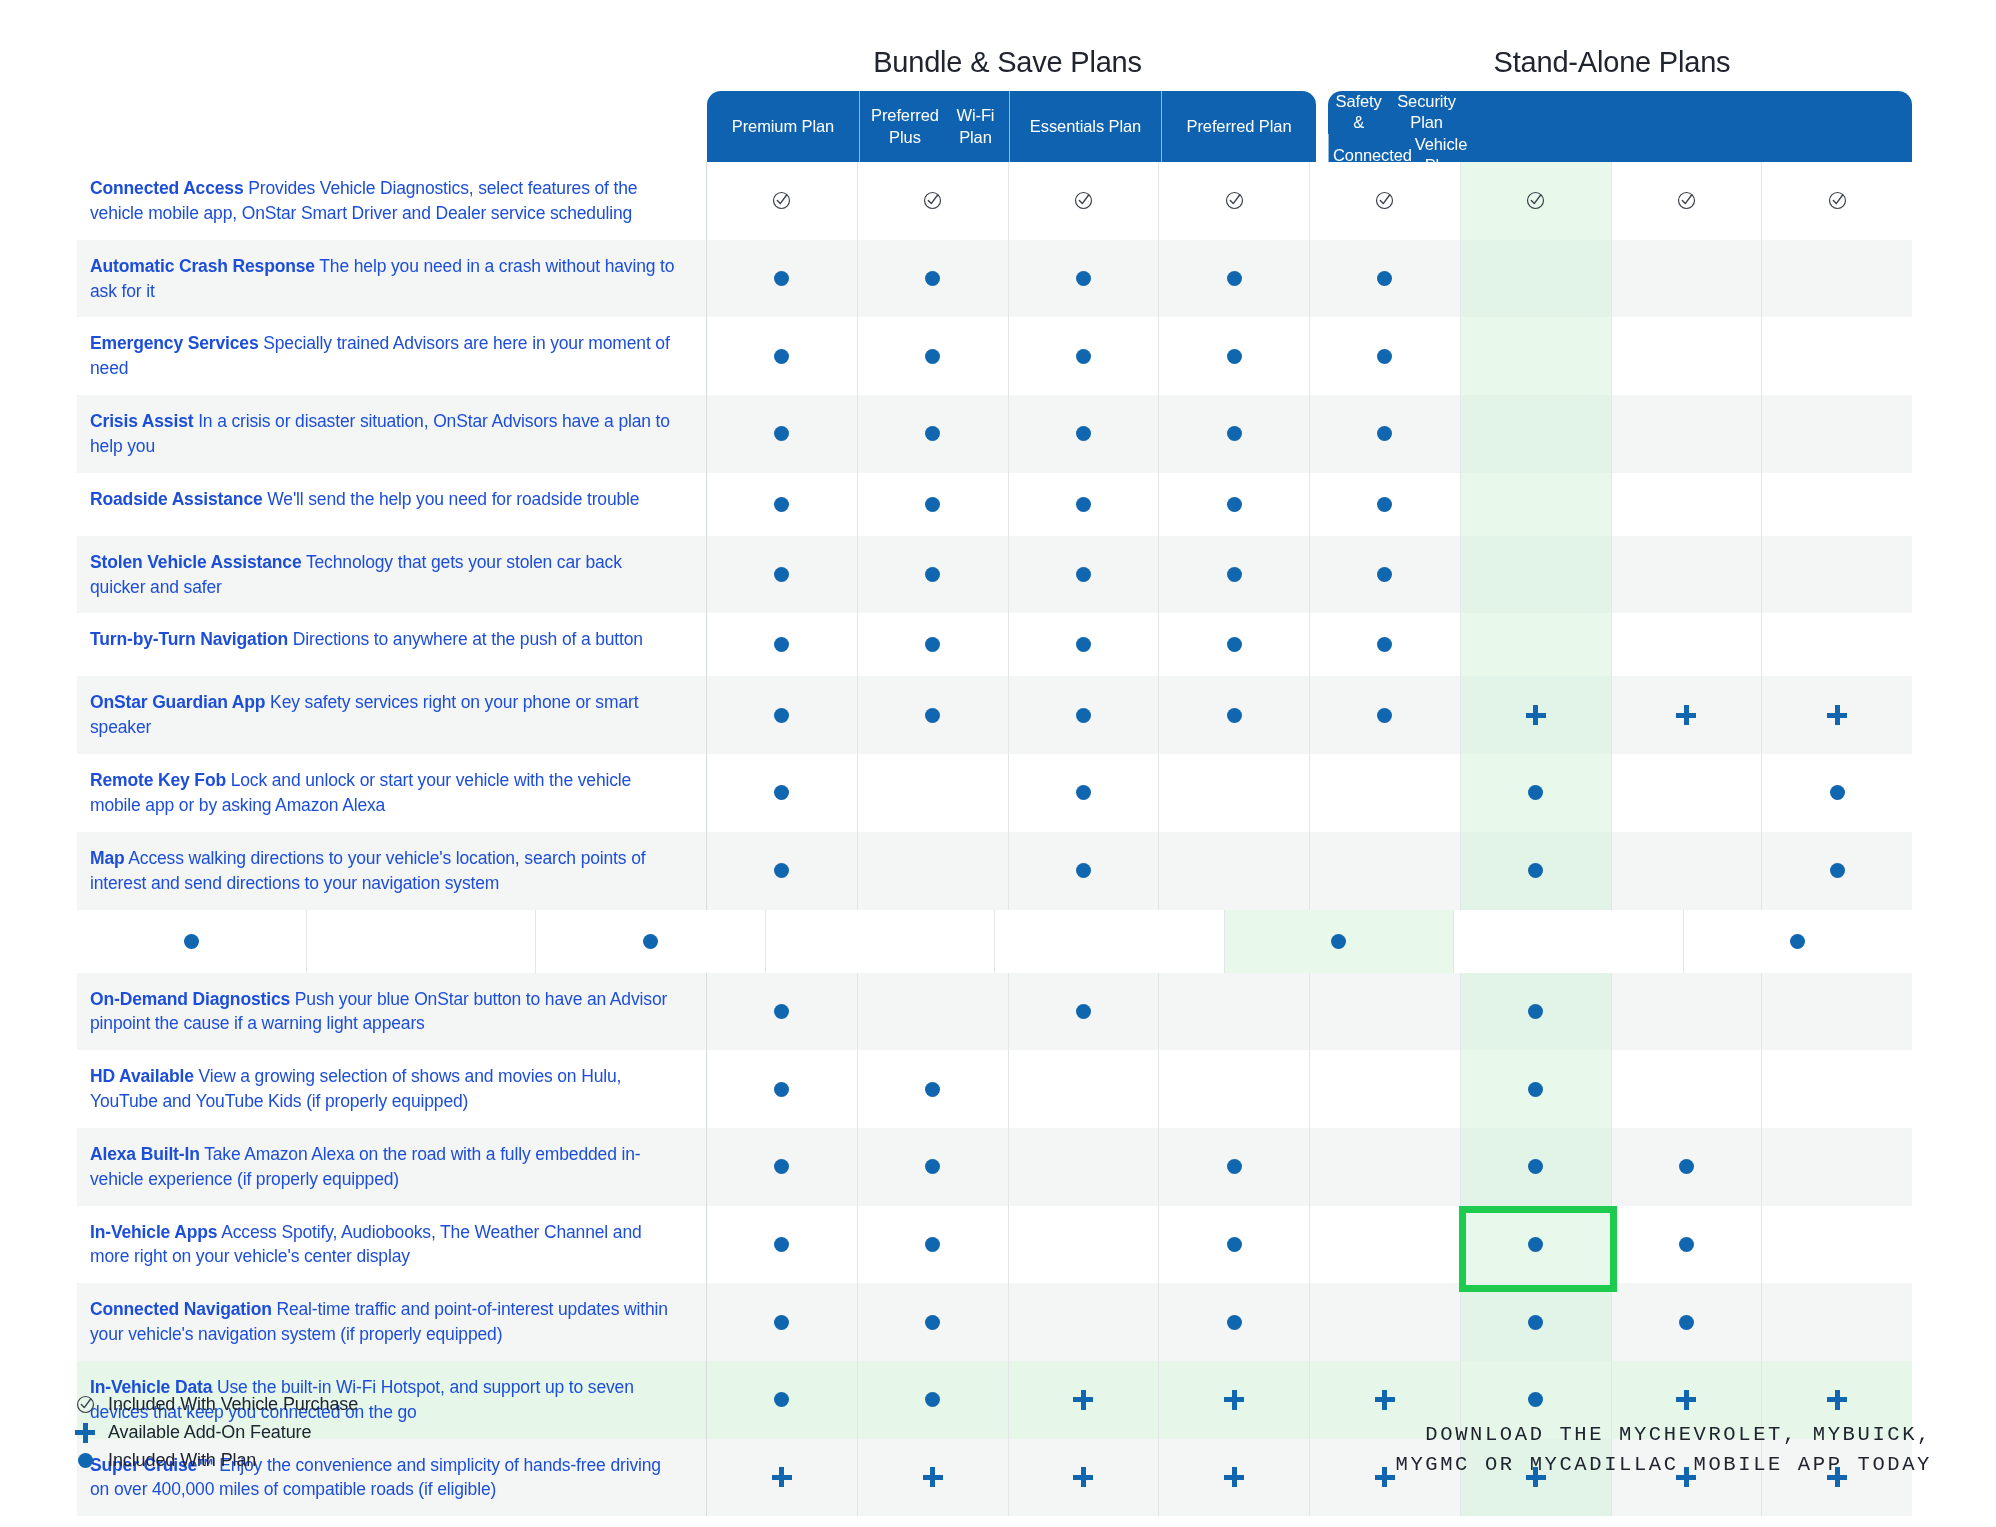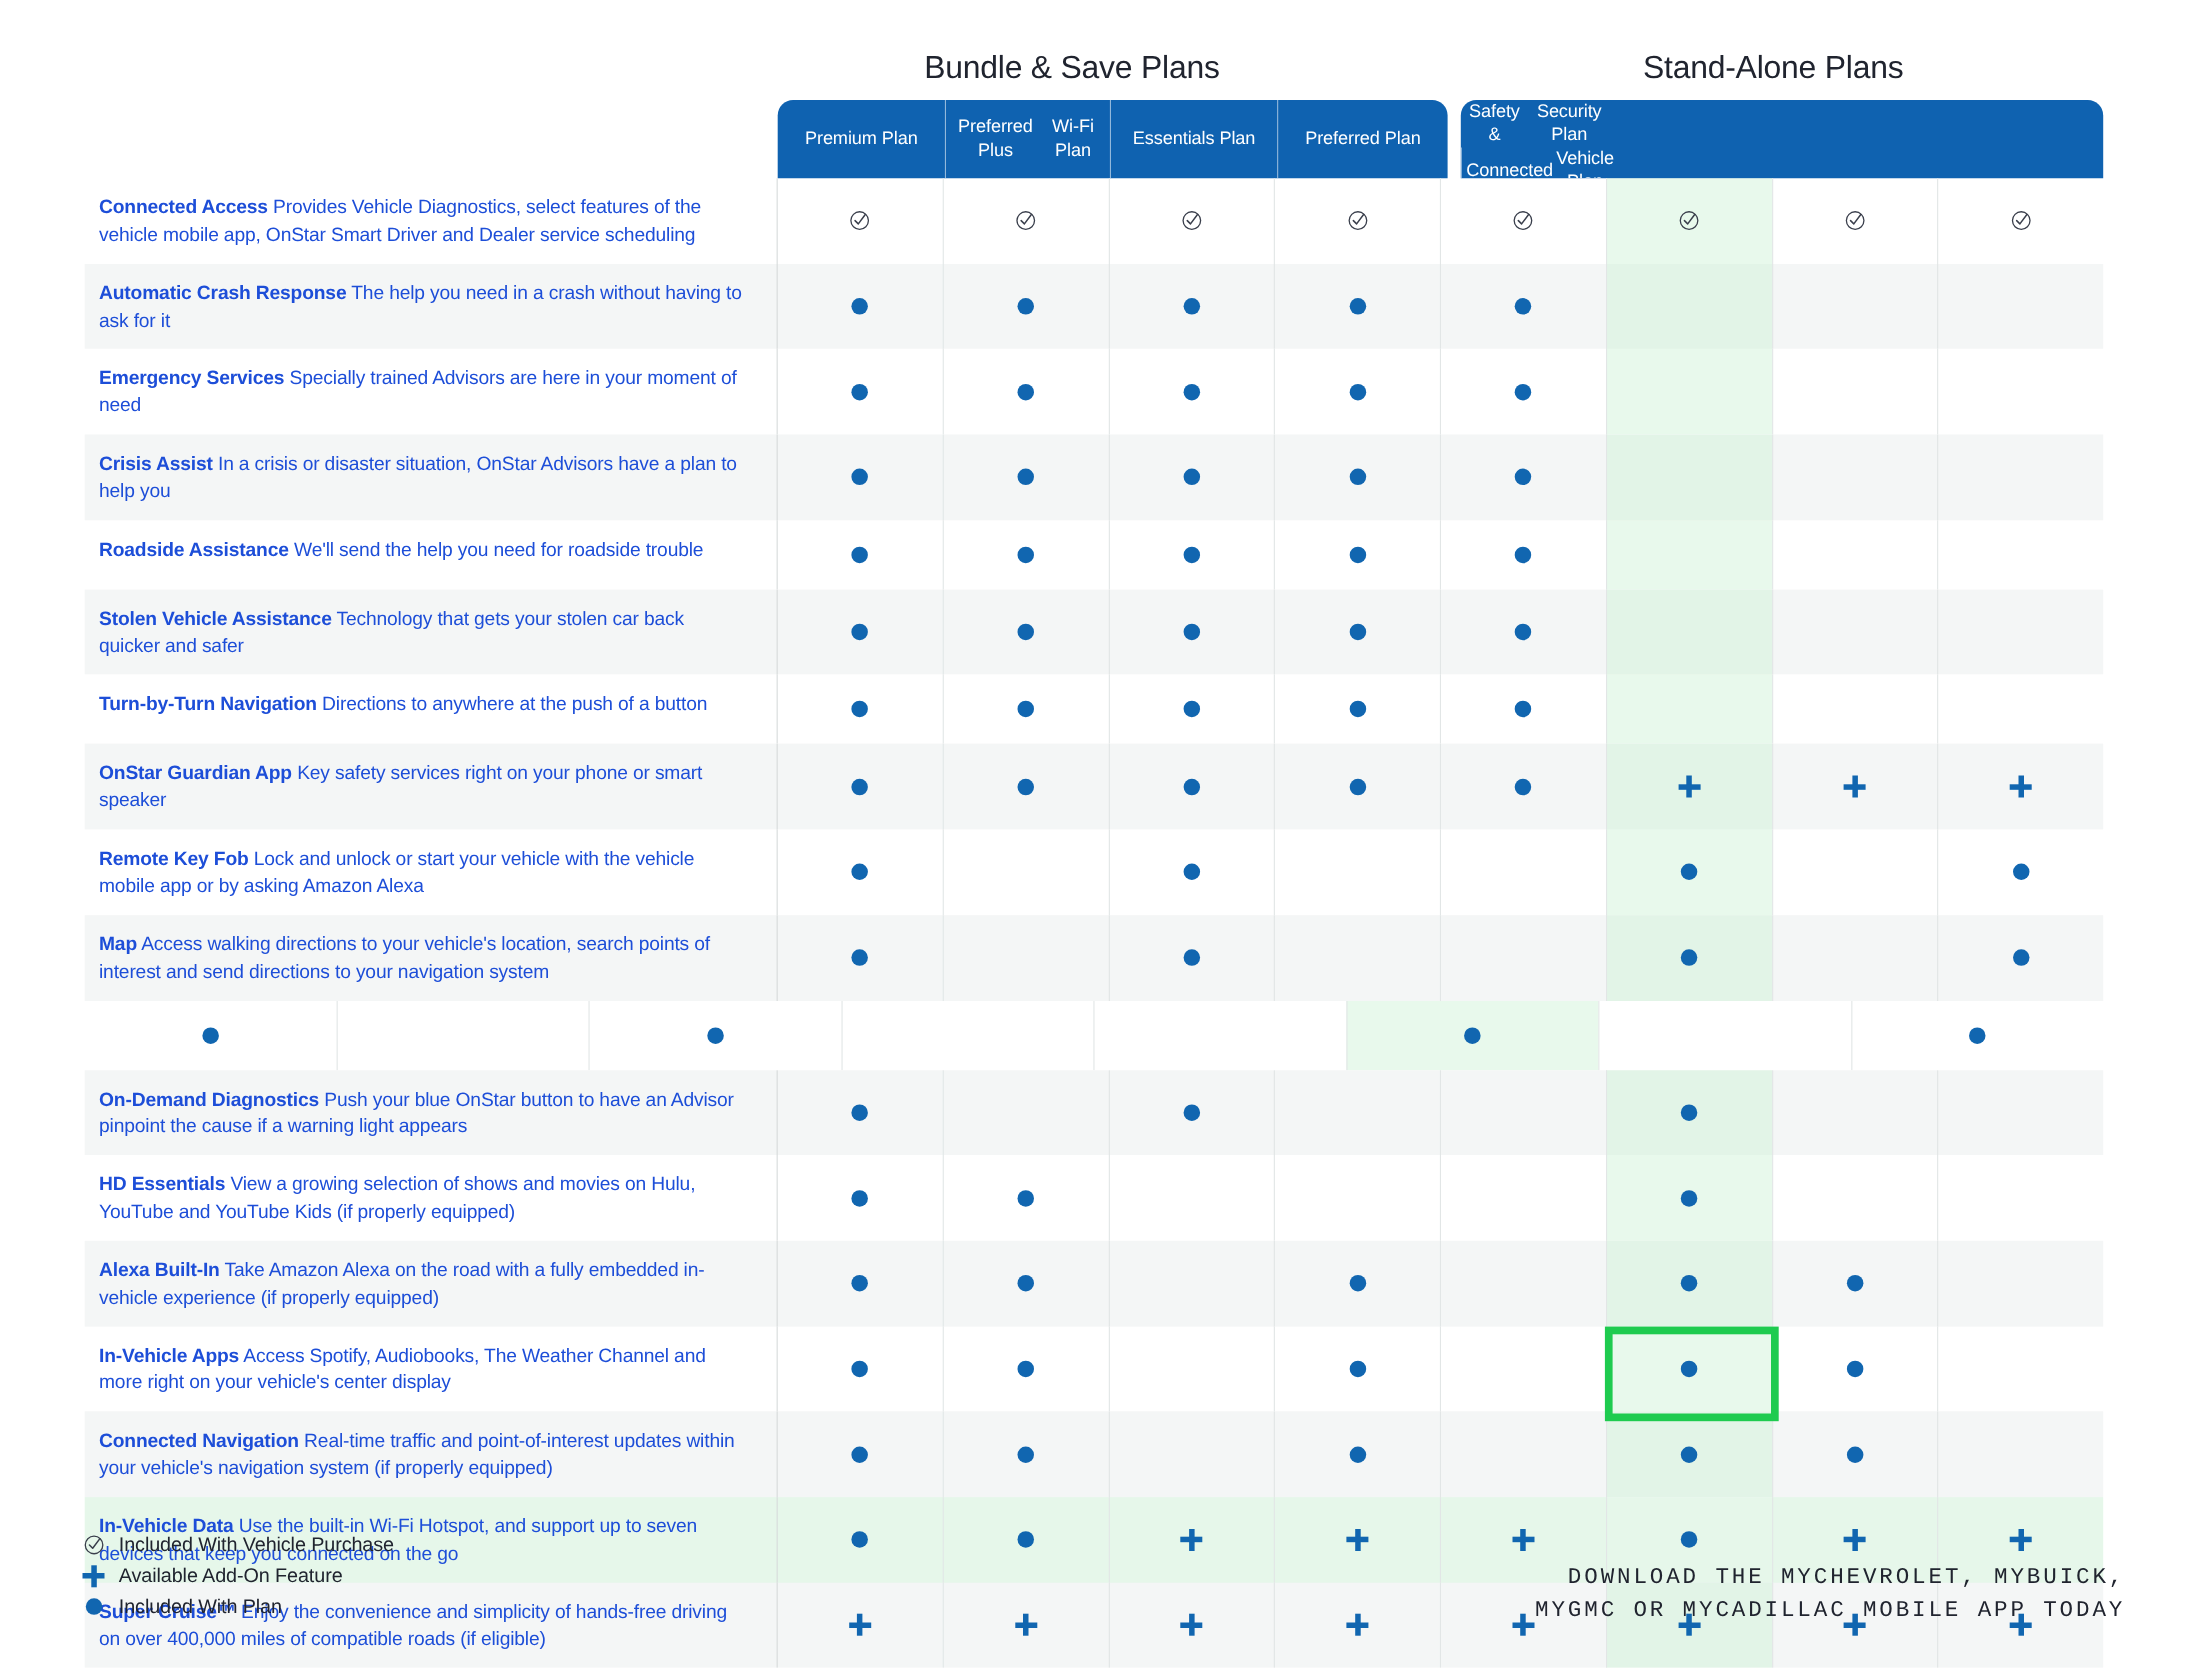--- a/index.html
+++ b/index.html
@@ -17,21 +17,21 @@
     position:absolute;left:0;top:46px;width:1996px;height:42px;
   }
   .group-title{
     position:absolute;
     font-size:29px;
     color:#20242f;
     letter-spacing:-0.2px;
     text-align:center;
     white-space:nowrap;
   }
-  #grp0{left:707px;width:535px;}
+  #grp0{left:740px;width:535px;}
   #grp1{left:1312px;width:600px;}
 
   
   .head-wrap{
     position:absolute;left:707px;top:91px;width:1205px;height:71px;
   }
   .head-group{
     position:absolute;top:0;height:71px;
     background:#0f62b0;
     display:flex;
@@ -512,21 +512,21 @@
           <div class="cell"></div>
           <div class="cell col-hl">
             <span class="mk-dot"></span>
           </div>
           <div class="cell"></div>
           <div class="cell"></div>
         </div>
       </div>
       <div class="row" style="min-height: 63px;">
         <div class="desc">
-          <div><b>HD Essentials</b> View a growing selection of shows and movies on Hulu, YouTube and YouTube Kids (if properly equipped)</div>
+          <div><b>HD Available</b> View a growing selection of shows and movies on Hulu, YouTube and YouTube Kids (if properly equipped)</div>
         </div>
         <div class="cells">
           <div class="cell">
             <span class="mk-dot"></span>
           </div>
           <div class="cell">
             <span class="mk-dot"></span>
           </div>
           <div class="cell"></div>
           <div class="cell"></div>

